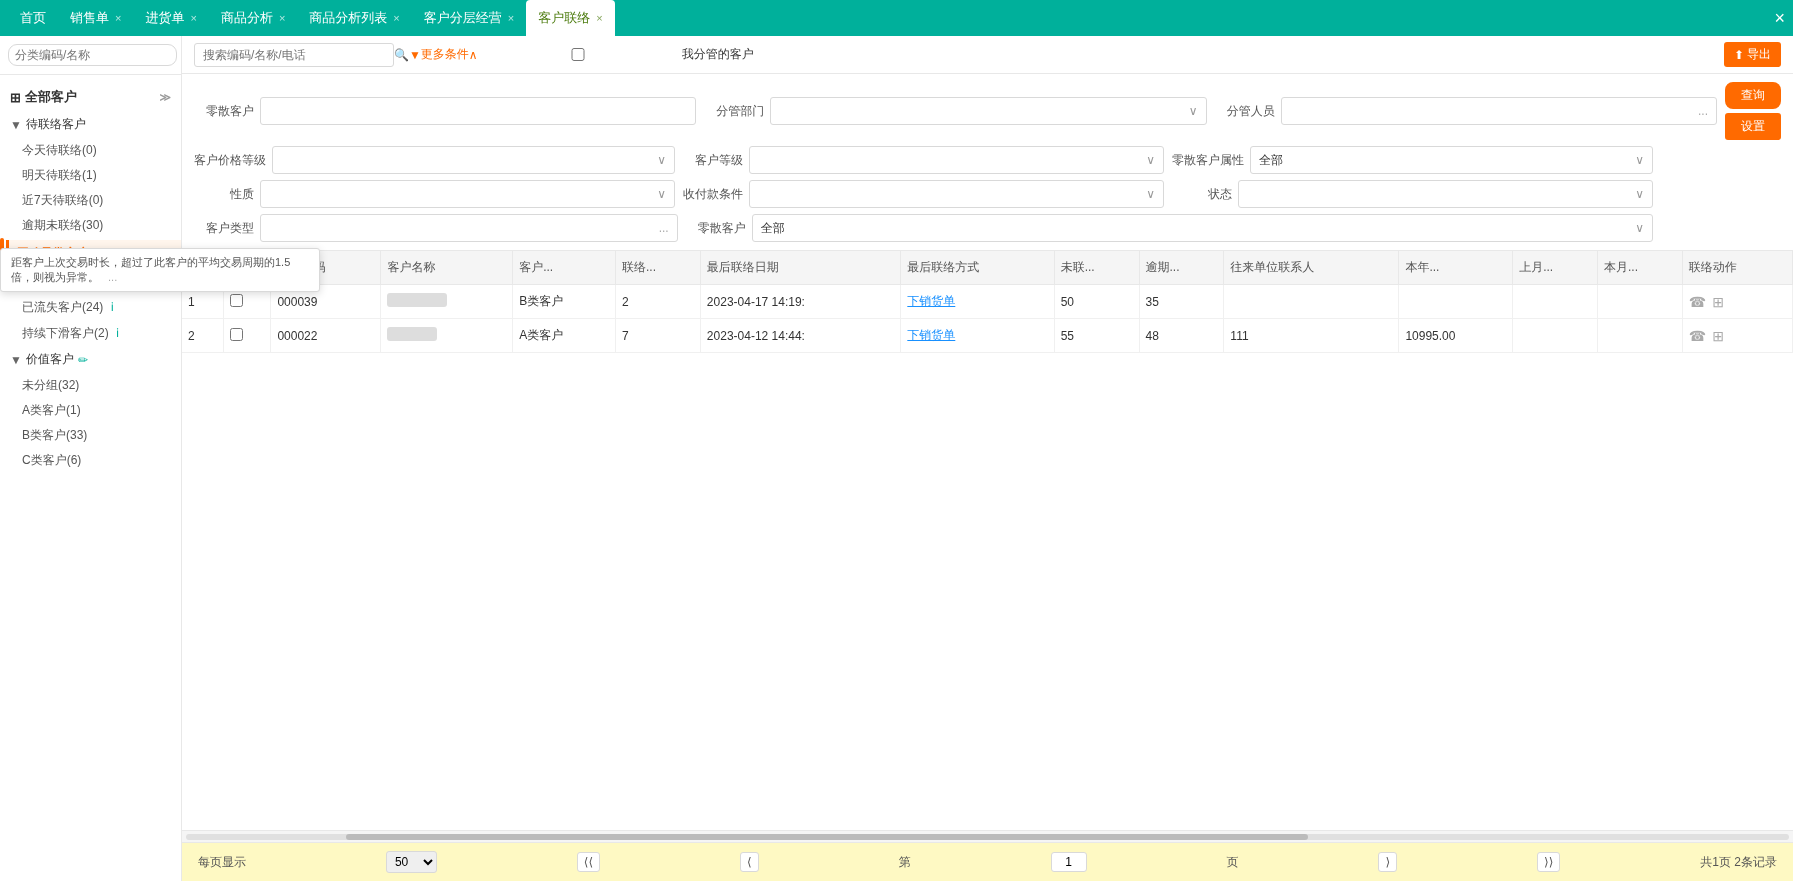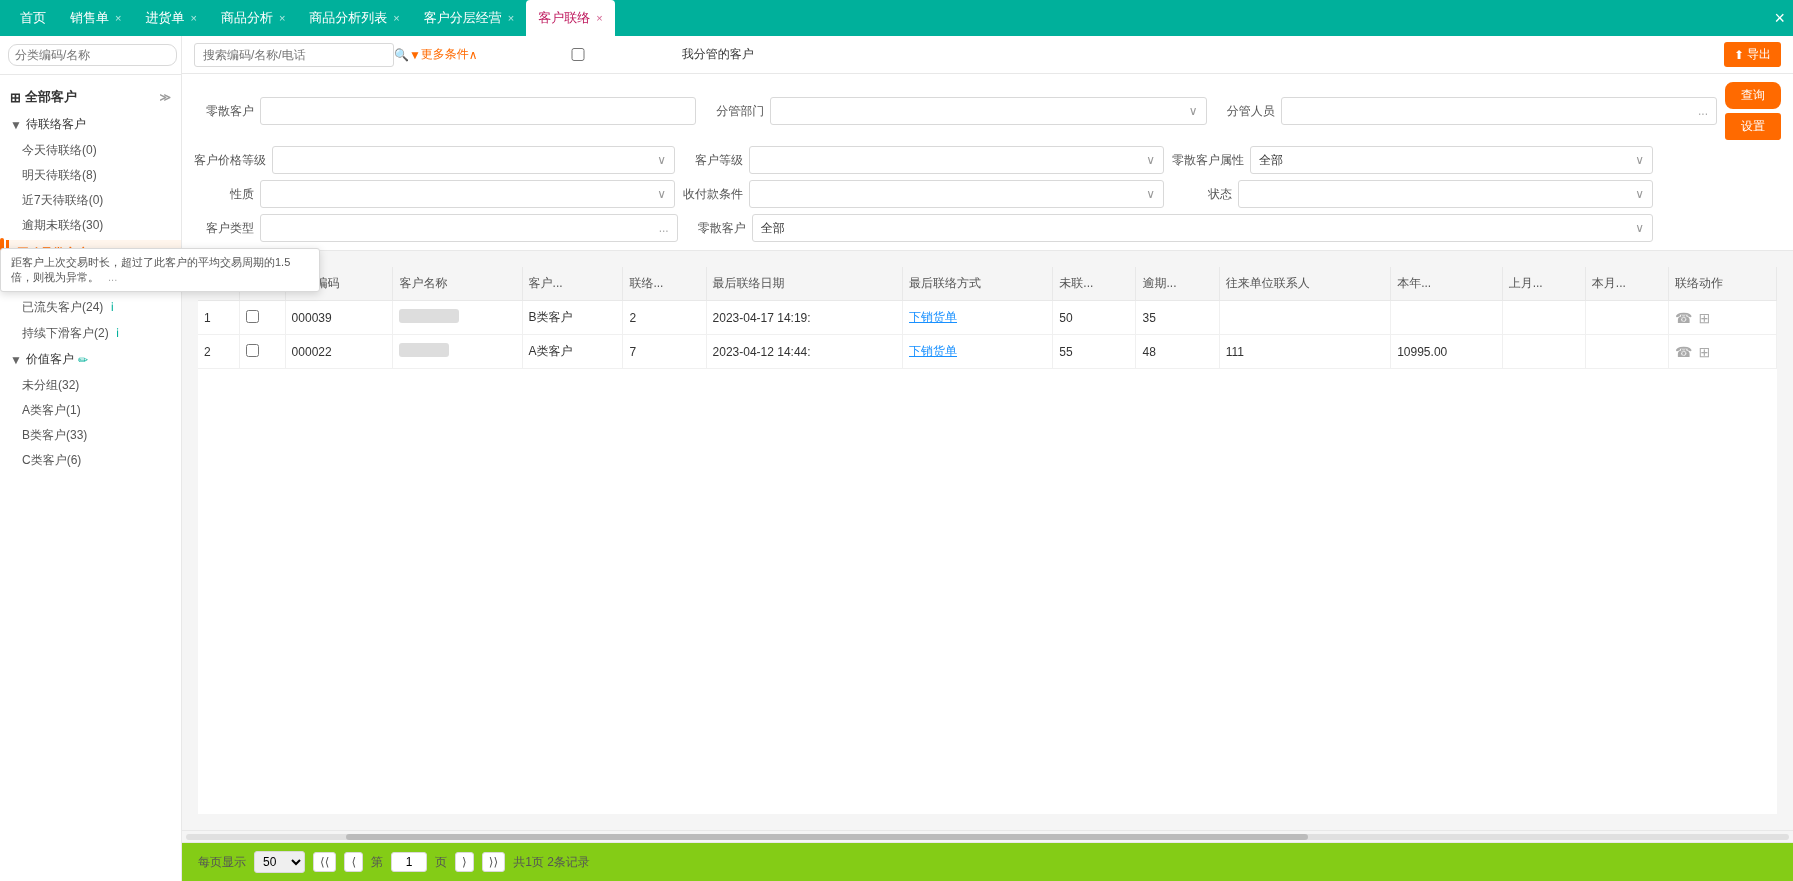--- a/index.html
+++ b/index.html
@@ -8,21 +8,21 @@
     
     .top-nav {
       display: flex; align-items: center; background: #00b09b; height: 36px; padding: 0 8px;
       position: relative;
     }
     .top-nav .nav-item {
       color: #fff; padding: 0 12px; height: 36px; display: flex; align-items: center;
       cursor: pointer; font-size: 13px; white-space: nowrap;
     }
     .top-nav .nav-item.active {
-      background: #fff; color: #be185d; border-radius: 4px 4px 0 0;
+      background: #fff; color: #4d7c0f; border-radius: 4px 4px 0 0;
     }
     .top-nav .nav-item .close-btn {
       margin-left: 6px; font-size: 11px; opacity: 0.7;
     }
     .top-nav .nav-close-all {
       position: absolute; right: 8px; color: #fff; cursor: pointer; font-size: 18px;
     }
 
     
     .main-layout {
@@ -114,21 +114,21 @@
       cursor: pointer; font-size: 12px; white-space: nowrap;
     }
     .reset-btn {
       background: #ff6a00; color: #fff; border: none; border-radius: 3px; padding: 5px 16px;
       cursor: pointer; font-size: 12px; white-space: nowrap;
     }
     .btn-group { display: flex; flex-direction: column; gap: 4px; }
 
     
     .table-area {
-      flex: 1; overflow: auto; background: #fff; margin: 16px;
+      flex: 1; overflow: auto; background: #fff; margin: 0;
     }
     table {
       width: 100%; border-collapse: collapse; font-size: 12px;
     }
     table thead tr {
       background: #f5f5f5; border-bottom: 1px solid #e8e8e8;
     }
     table thead th {
       padding: 8px 6px; text-align: left; white-space: nowrap; color: #555;
       border-right: 1px solid #e8e8e8; font-weight: normal; position: sticky; top: 0; background: #f5f5f5;
@@ -138,22 +138,22 @@
     }
     table tbody td {
       padding: 8px 6px; color: #333; border-right: 1px solid #f0f0f0; white-space: nowrap;
     }
     .link-text { color: #1890ff; text-decoration: underline; cursor: pointer; }
     .action-icons { display: flex; gap: 6px; align-items: center; }
     .action-icon { color: #aaa; cursor: pointer; font-size: 14px; }
 
     
     .pagination {
-      background: #84cc16; border-top: 1px solid #e8e8e8; padding: 8px 16px;
-      display: flex; align-items: center; justify-content: flex-start; gap: 8px;
+      background: #fef9c3; border-top: 1px solid #e8e8e8; padding: 8px 16px;
+      display: flex; align-items: center; justify-content: space-between; 
     }
     .pagination .page-info { color: #555; font-size: 12px; }
     .pagination .page-size-select {
       border: 1px solid #d9d9d9; border-radius: 3px; padding: 2px 4px; font-size: 12px; outline: none;
     }
     .pagination .page-btn {
       border: 1px solid #d9d9d9; border-radius: 3px; padding: 2px 6px; cursor: pointer;
       background: #fff; font-size: 12px; color: #555;
     }
     .pagination .page-num-input {
@@ -235,21 +235,21 @@
 
       <div class="tree-section">
         <div class="tree-section-title">
           <span class="arrow">▼</span>
           <span>待联络客户</span>
         </div>
         <div class="tree-item">
           <span>今天待联络(0)</span>
         </div>
         <div class="tree-item">
-          <span>明天待联络(8)</span>
+          <span>明天待联络(1)</span>
         </div>
         <div class="tree-item">
           <span>近7天待联络(0)</span>
         </div>
         <div class="tree-item">
           <span>逾期未联络(30)</span>
         </div>
       </div>
 
       <div style="display:flex;align-items:center;">

